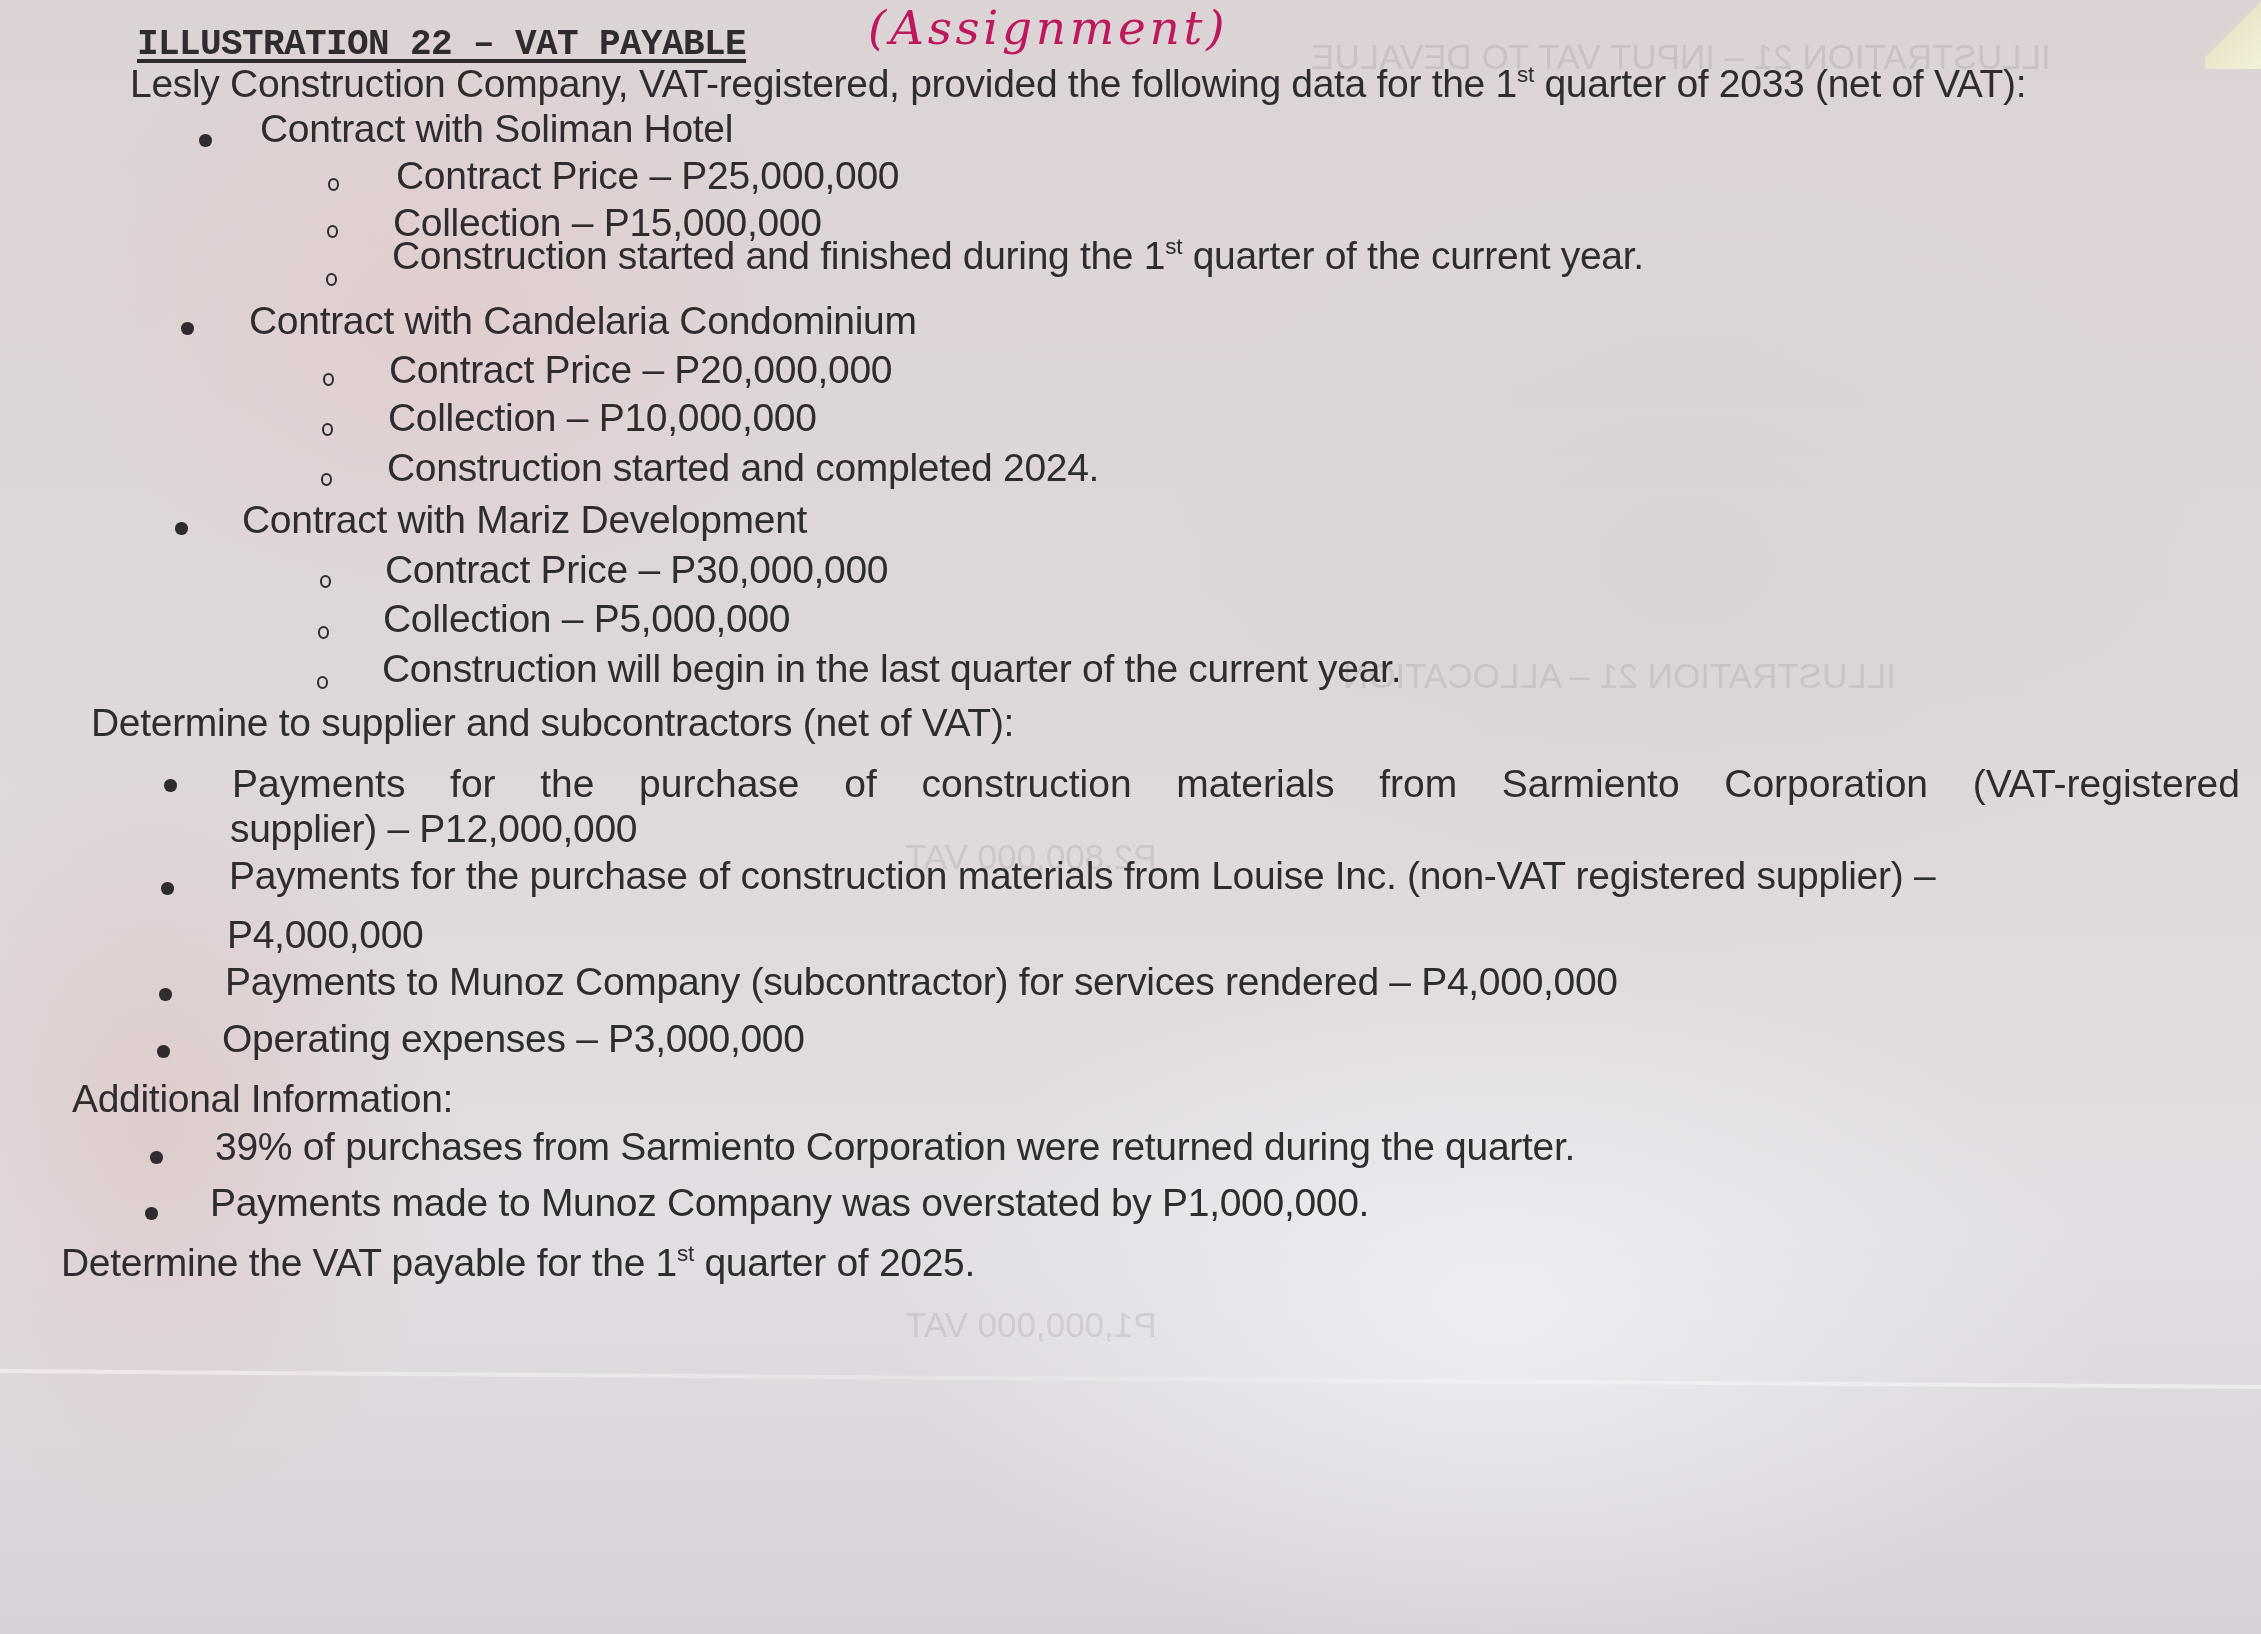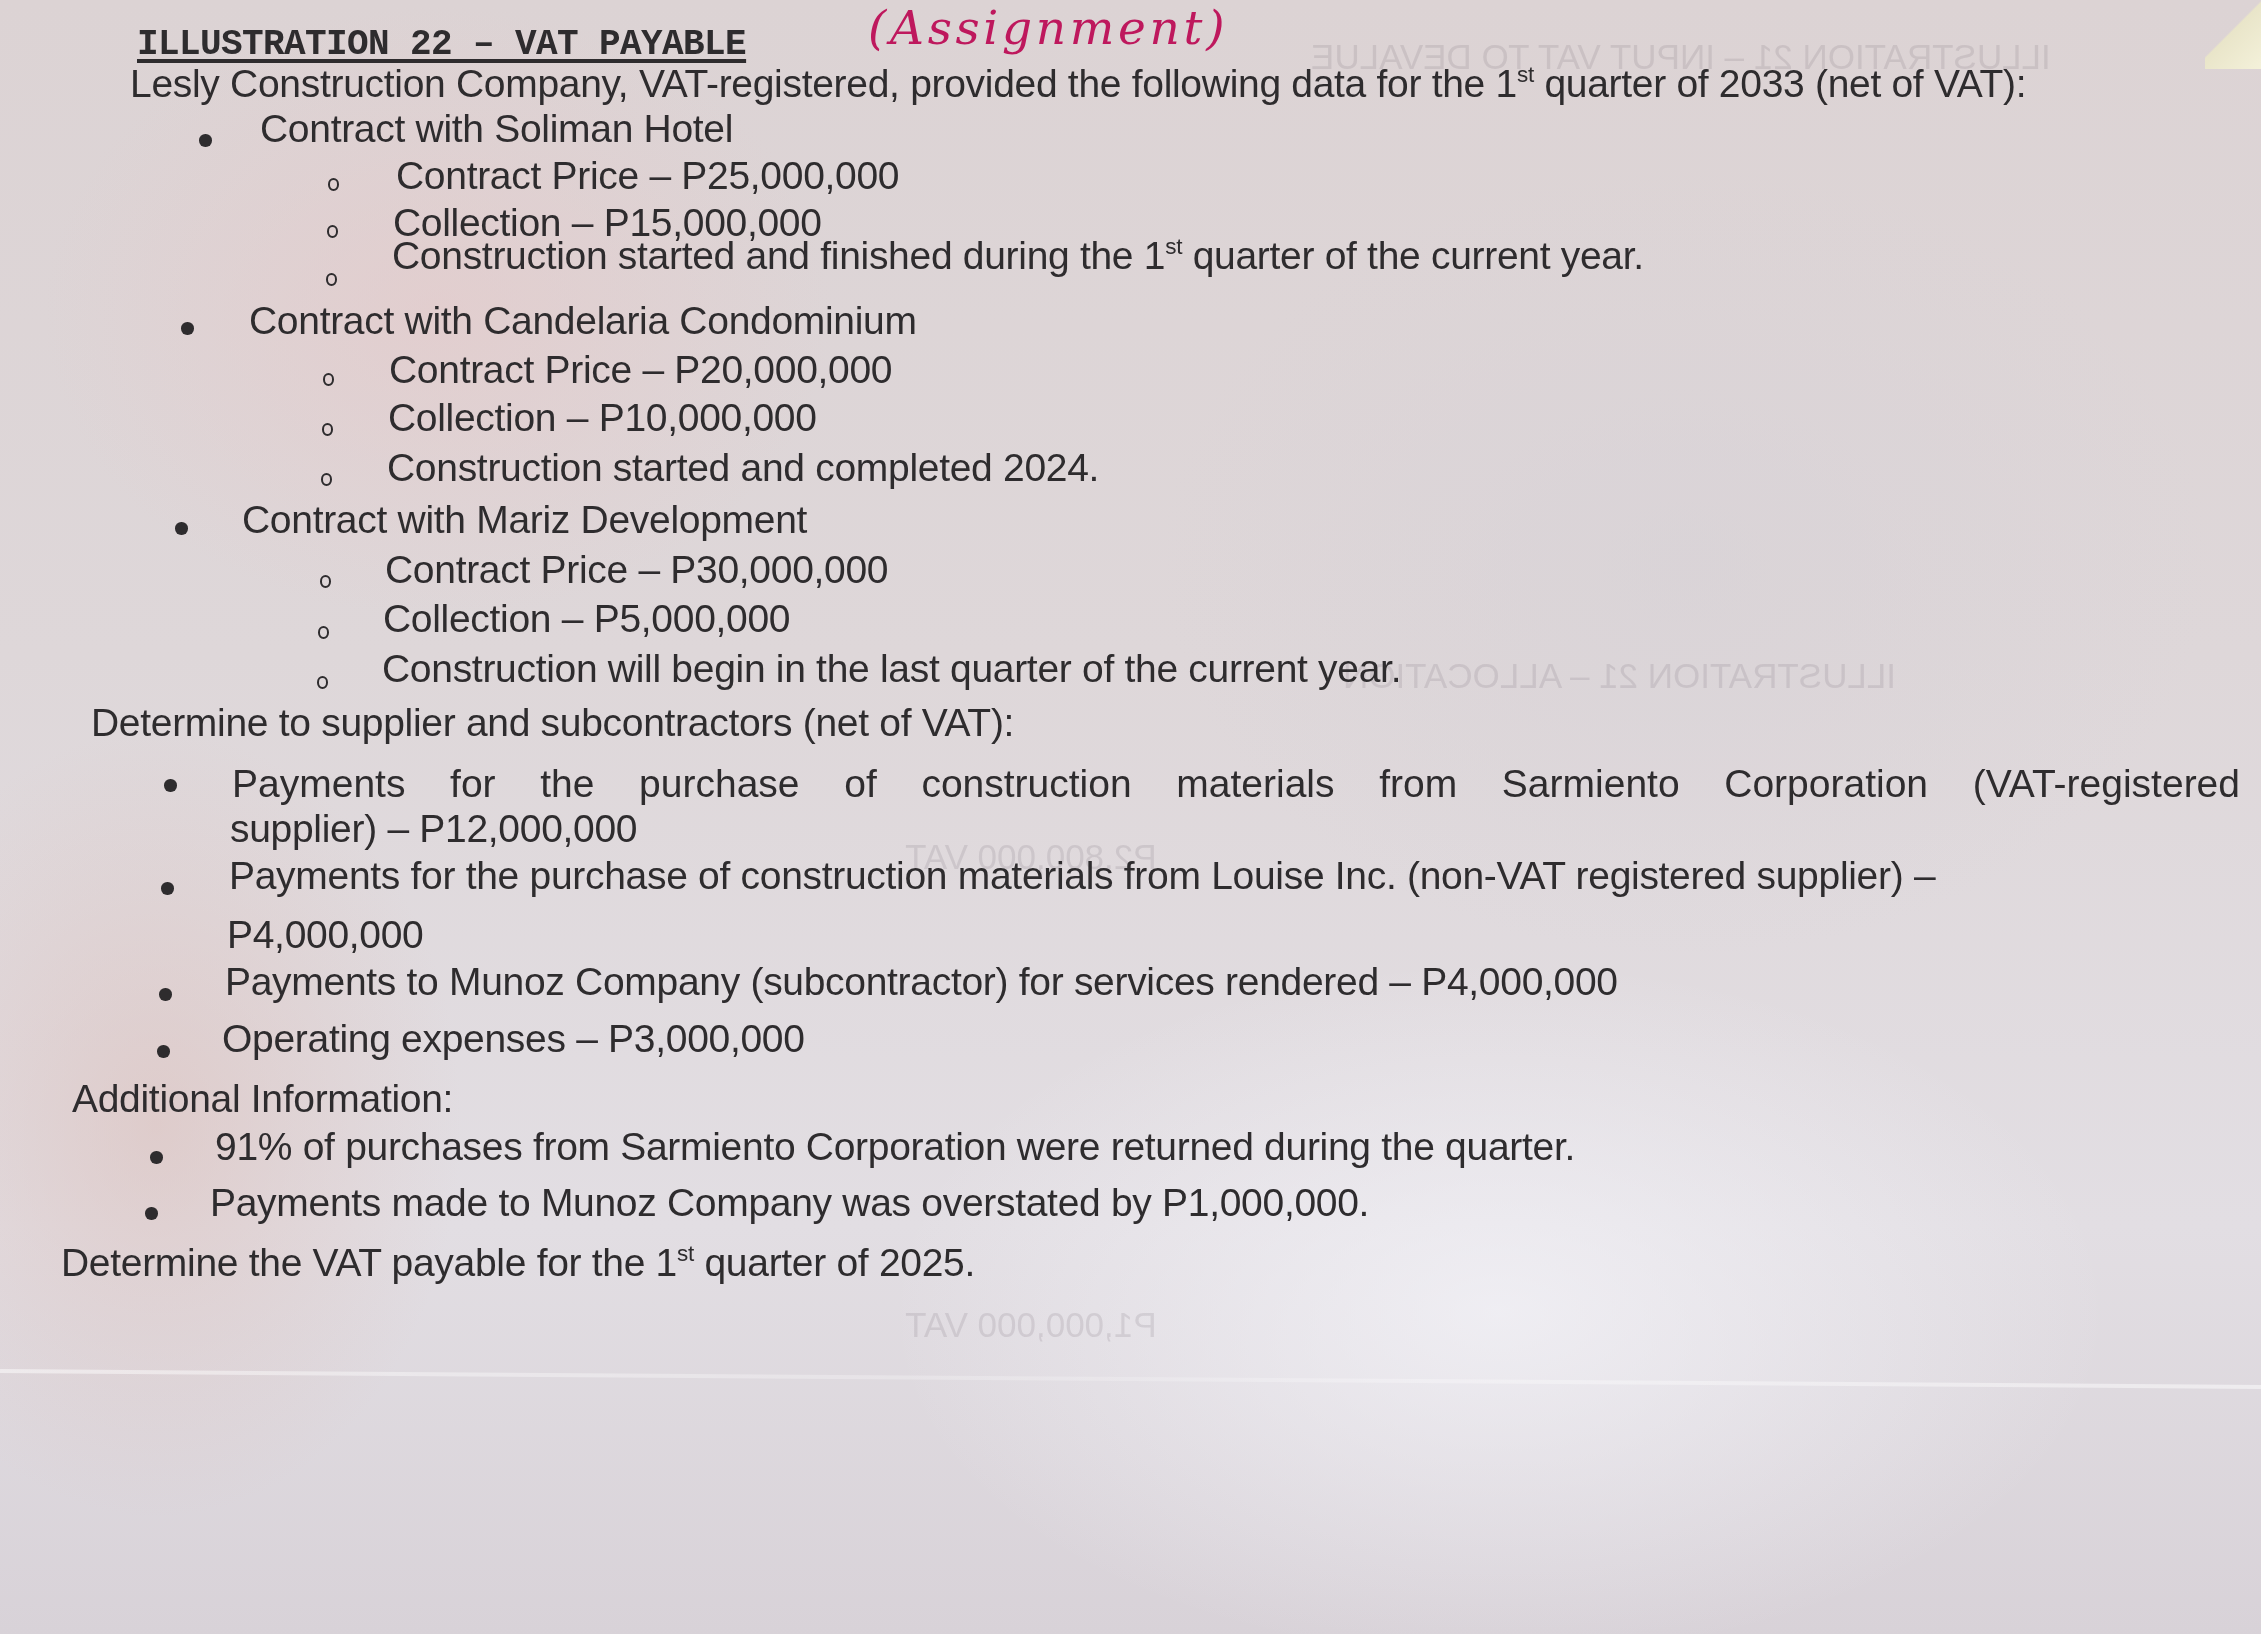--- a/index.html
+++ b/index.html
@@ -90,18 +90,18 @@
 <div class="bullet" style="left:161px; top:882px;"></div>
 <div class="line" style="left:229px; top:856px;text-align:right;">Payments for the purchase of construction materials from Louise Inc. (non-VAT registered supplier) –</div>
 <div class="line" style="left:227px; top:915px;">P4,000,000</div>
 <div class="bullet" style="left:159px; top:988px;"></div>
 <div class="line" style="left:225px; top:962px;">Payments to Munoz Company (subcontractor) for services rendered – P4,000,000</div>
 <div class="bullet" style="left:157px; top:1045px;"></div>
 <div class="line" style="left:222px; top:1019px;">Operating expenses – P3,000,000</div>
 
 <div class="line" style="left:72px; top:1079px;">Additional Information:</div>
 <div class="bullet" style="left:150px; top:1151px;"></div>
-<div class="line" style="left:215px; top:1127px;">91% of purchases from Sarmiento Corporation were returned during the quarter.</div>
+<div class="line" style="left:215px; top:1127px;">39% of purchases from Sarmiento Corporation were returned during the quarter.</div>
 <div class="bullet" style="left:145px; top:1207px;"></div>
 <div class="line" style="left:210px; top:1183px;">Payments made to Munoz Company was overstated by P1,000,000.</div>
 
 <div class="line" style="left:61px; top:1243px;"><span>Determine the VAT payable for the 1</span><sup>st</sup><span> quarter of 2025.</span></div>
 
 
 </body></html>

